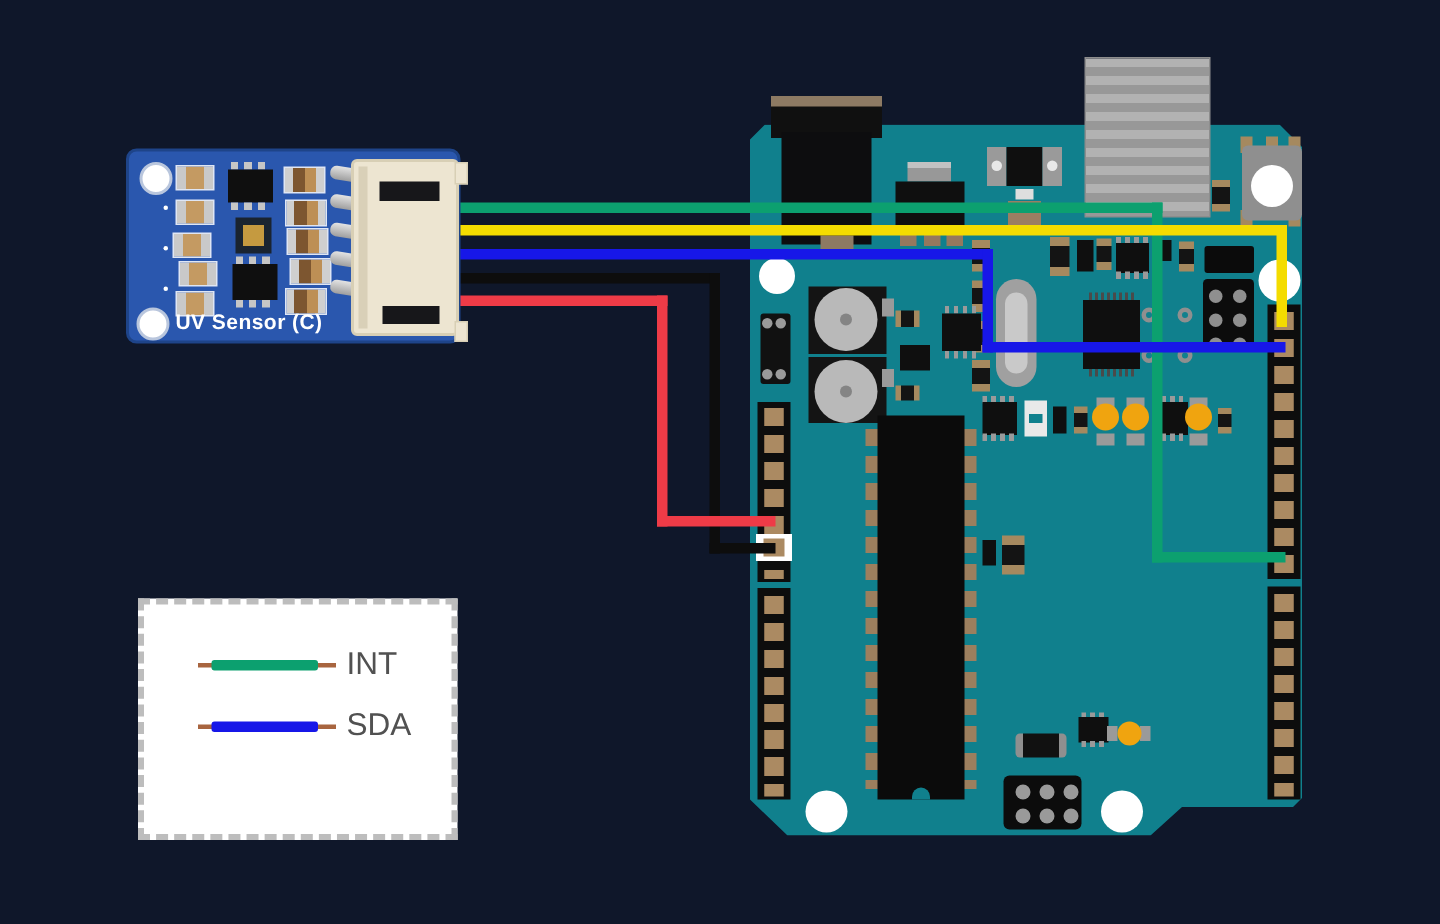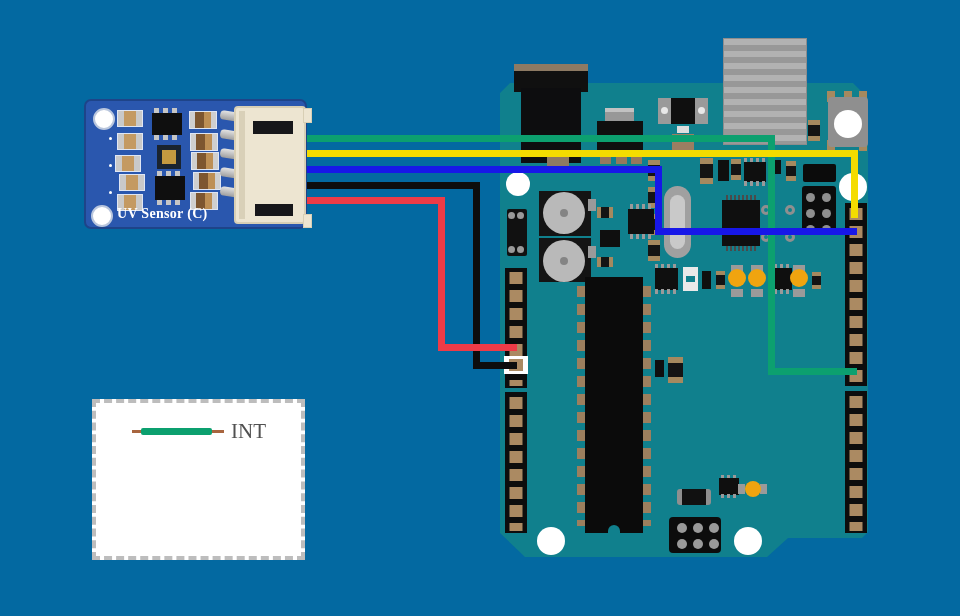--- a/index.html
+++ b/index.html
@@ -1,17 +1,17 @@
 <!DOCTYPE html>
 <html><head>
 <meta charset="utf-8">
 <style>
   html,body{margin:0;padding:0;background:#fff}
-  #stage{position:relative;width:960px;height:616px;background:#0369a1;overflow:hidden;
-         font-family:Liberation Serif, serif}
+  #stage{position:relative;width:960px;height:616px;background:#0f172a;overflow:hidden;
+         font-family:Liberation Sans, sans-serif}
   .a{position:absolute}
   .dot{position:absolute;border-radius:50%}
   
   #board-shape{position:absolute;left:500px;top:83px;width:368px;height:475px;background:#10808D;
     clip-path:polygon(10px 0,353px 0,368px 15px,368px 449px,362px 455px,288px 455px,267px 474px,25px 474px,0 450px,0 10px);}
   #board-parts{position:absolute;left:500px;top:83px;width:368px;height:475px}
   .padcol{position:absolute;background:#0d0d0d}
   .padcol>i{position:absolute;left:50%;transform:translateX(-50%);width:13px;top:4px;bottom:2px;
     background-image:repeating-linear-gradient(180deg,#AB8A62 0 12px,rgba(0,0,0,0) 12px 18px)}
   .dippins{position:absolute;background-image:repeating-linear-gradient(180deg,#9C7F5E 0 11px,rgba(0,0,0,0) 11px 18px)}
@@ -260,20 +260,25 @@
     <div class="a" style="left:155px;top:12px;width:6px;height:108px;background:#D9D0B8"></div>
     <div class="a" style="left:169px;top:22px;width:40px;height:13px;background:#17171a"></div>
     <div class="a" style="left:171px;top:105px;width:38px;height:12px;background:#17171a"></div>
     <div class="a" style="left:219px;top:9px;width:7px;height:13px;background:#EDE5D1;border:1px solid #D8CFB5"></div>
     <div class="a" style="left:219px;top:115px;width:7px;height:12px;background:#EDE5D1;border:1px solid #D8CFB5"></div>
 
     <span id="sensor-label">UV Sensor (C)</span>
   </div>
 
   <div id="legend">
-    <div class="lrow" style="top:18px">
+    <div class="lrow" style="top:30px">
       <span class="lline"></span>
       <span class="lbar" style="background: rgb(12, 160, 111);"></span>
       <span class="llabel">INT</span>
     </div>
+    <div class="lrow" style="top:71px">
+      <span class="lline"></span>
+      <span class="lbar" style="background: rgb(23, 23, 232);"></span>
+      <span class="llabel">SDA</span>
+    </div>
   </div>
 
 </div>
 
 </body></html>

